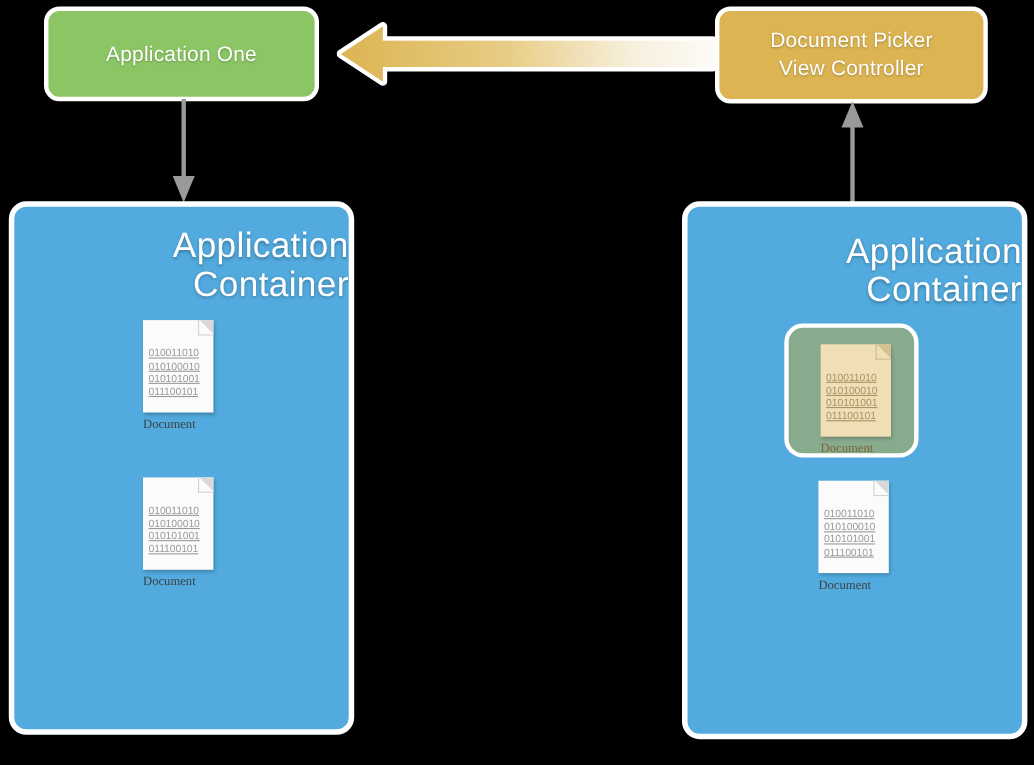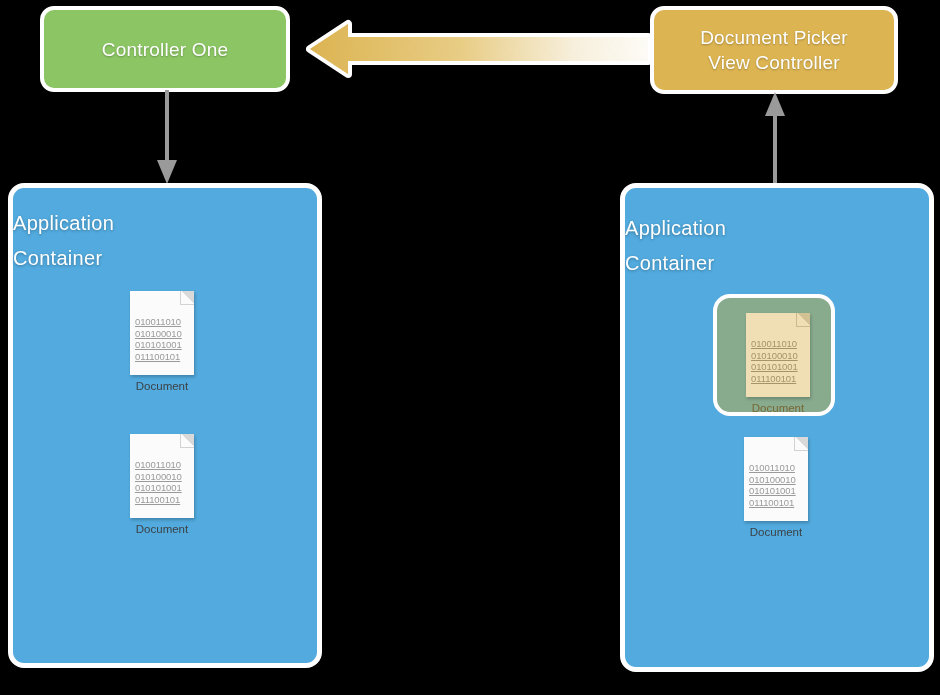--- a/index.html
+++ b/index.html
@@ -64,23 +64,23 @@
   #right-container {
     left: 620px;
     top: 183px;
     width: 314px;
     height: 489px;
   }
   .container-title {
     position: absolute;
     left: 0;
     width: 100%;
-    text-align: left;
+    text-align: right;
     color: #ffffff;
-    font-size: 20px;
+    font-size: 32px;
     line-height: 35px;
     font-weight: 400;
     letter-spacing: 0.3px;
     text-shadow: 0 1px 3px rgba(0,0,0,0.30);
     white-space: pre-line;
   }
   #left-container .container-title { top: 18px; }
   #right-container .container-title { top: 23px; }
 
   
@@ -114,24 +114,25 @@
     color: #9a9a9a;
     font-size: 9.5px;
     line-height: 11.5px;
     font-family: "Liberation Sans", sans-serif;
     white-space: pre-line;
     letter-spacing: -0.1px;
     text-decoration: underline;
   }
   .doc .caption {
     margin-top: 4px;
-    text-align: center;
+    text-align: left;
     color: #3c4246;
     font-size: 11.5px;
     line-height: 14px;
+    font-family: Liberation Serif, serif;
   }
 
   
   .doc-highlight-wrap {
     position: absolute;
     border-radius: 17px;
     border: 4px solid #ffffff;
     box-sizing: border-box;
     background: rgba(150,170,120,0.80);
   }
@@ -160,21 +161,21 @@
     width: 346px;
     height: 62px;
   }
 </style>
 </head>
 <body>
 
 <div id="stage">
 
   <div class="top-box" id="app-one-box">
-    <span>Controller One</span>
+    <span>Application One</span>
   </div>
 
   <div class="top-box" id="picker-box">
     <span style="white-space:pre-line">Document Picker
 View Controller</span>
   </div>
 
   <svg id="big-arrow" viewBox="0 0 346 62">
     <defs>
       <linearGradient id="arrowFade" x1="0" y1="0" x2="1" y2="0">

